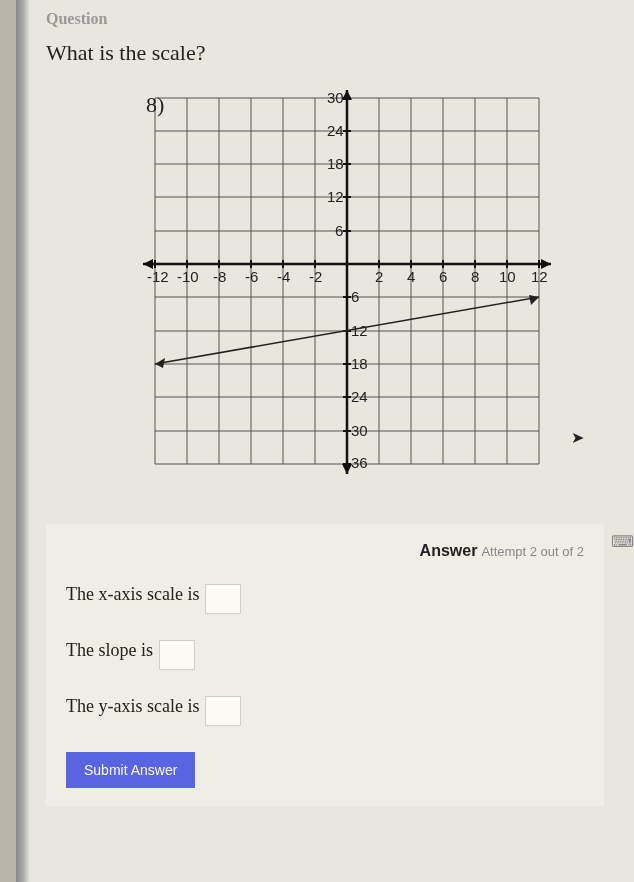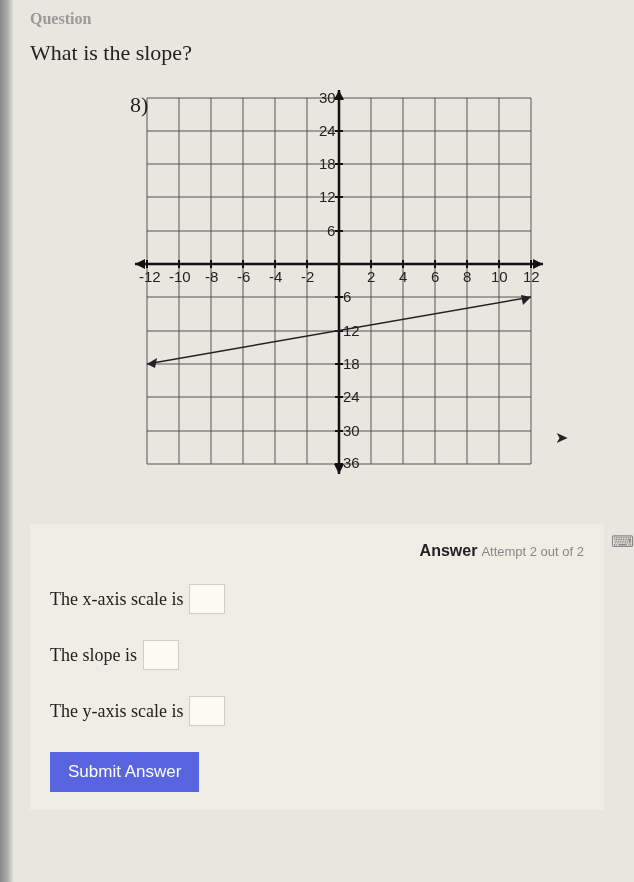--- a/index.html
+++ b/index.html
@@ -9,20 +9,21 @@
       width: 634px;
       height: 882px;
       position: relative;
       overflow: hidden;
     }
     .page {
       background: #e8e6de;
       padding: 10px 30px 30px 30px;
       min-height: 100%;
       position: relative;
+      margin-left: 16px;
     }
     .page::before {
       content: '';
       position: absolute;
       left: 0; top: 0; bottom: 0;
       width: 14px;
       background: linear-gradient(to right, #888, #aaa, #e8e6de);
     }
     .question-label {
       color: #999;
@@ -59,38 +60,38 @@
     }
     .answer-header {
       font-size: 16px;
       margin-bottom: 24px;
       text-align: right;
     }
     .answer-header .bold { font-weight: bold; color: #222; font-family: Arial, sans-serif;}
     .answer-header .attempt { color: #888; font-size: 13px; font-family: Arial, sans-serif;}
     .answer-row {
       display: flex;
-      align-items: center;
+      align-items: flex-start;
       margin-bottom: 26px;
       font-size: 18px;
       color: #222;
     }
     .answer-row .input-box {
       width: 36px;
       height: 30px;
       background: #fcfaf3;
       border: 1px solid #d0cdc2;
       margin-left: 6px;
     }
     .submit-btn {
       background: #3e4de0;
       color: #fff;
       border: none;
       padding: 10px 18px;
-      font-size: 17px;
+      font-size: 14px;
       font-family: Arial, sans-serif;
       cursor: pointer;
       opacity: 0.85;
     }
     .keyboard-icon {
       position: absolute;
       right: -30px;
       top: 8px;
       color: #888;
     }
@@ -100,21 +101,21 @@
       top: 428px;
       color: #222;
       font-size: 16px;
     }
   </style>
 </head>
 <body>
 
 <div class="page">
   <div class="question-label">Question</div>
-  <div class="question-text">What is the slope?</div>
+  <div class="question-text">What is the scale?</div>
   <div class="problem-number">8)</div>
 
   <div class="graph-container">
     <svg class="graph-svg" width="440" height="400" viewBox="0 0 440 400">
 
       <g stroke="#555" stroke-width="1" fill="none">
 
         <line x1="30" y1="14" x2="30" y2="380"></line>
         <line x1="62" y1="14" x2="62" y2="380"></line>
         <line x1="94" y1="14" x2="94" y2="380"></line>

